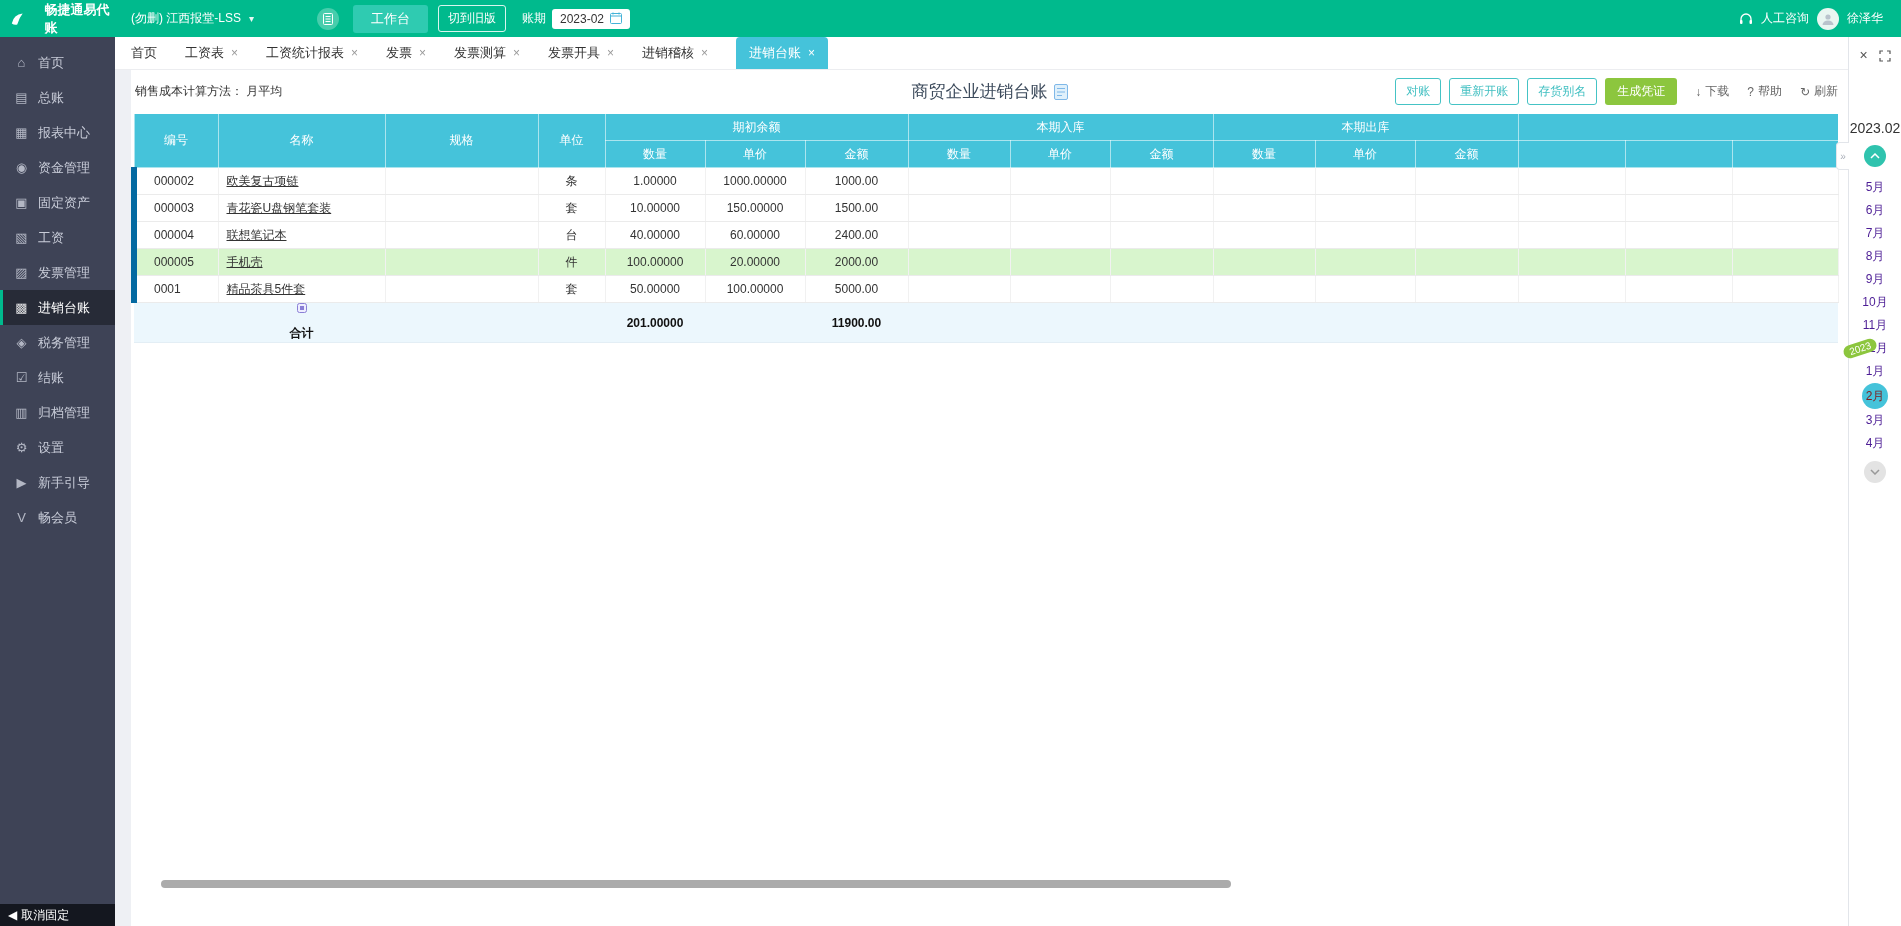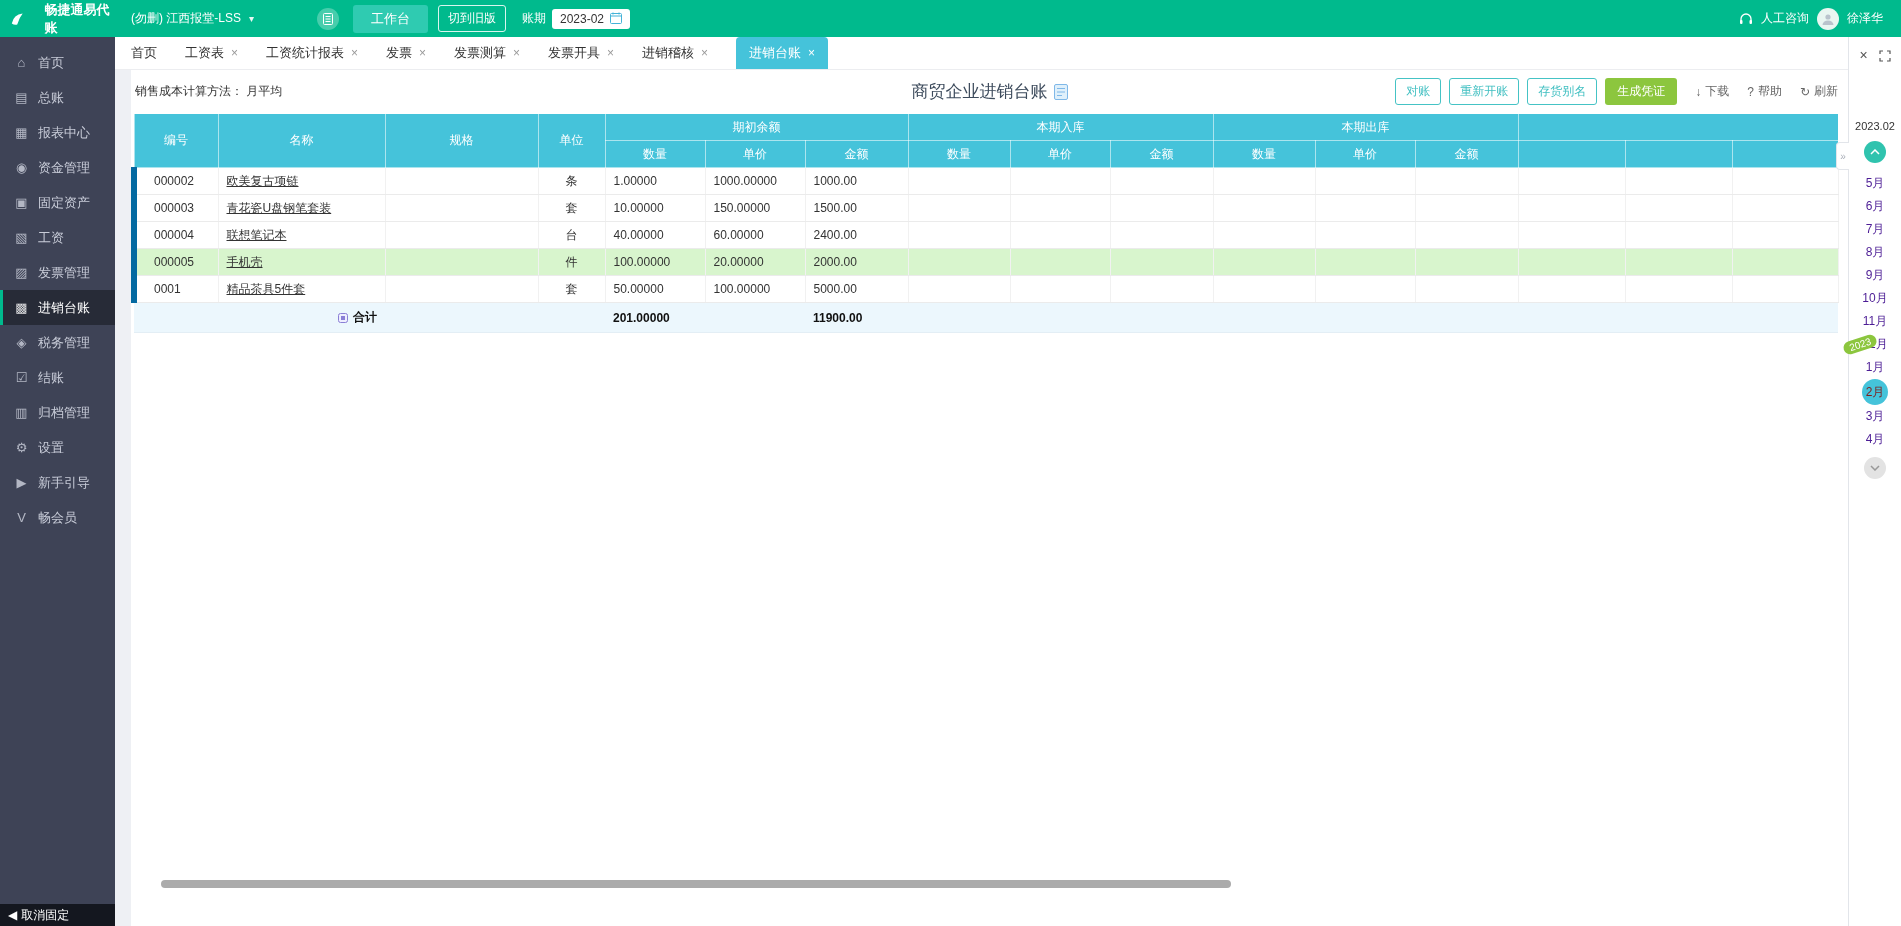--- a/index.html
+++ b/index.html
@@ -48,36 +48,36 @@
   .btn-solid { background:#8cc63e; border:none; color:#fff; font-size:12px; padding:5px 12px; border-radius:3px; cursor:pointer; }
   .tool-link { display:flex; align-items:center; gap:4px; color:#666; font-size:12px; margin-left:10px; cursor:pointer; }
 
   
   .table-wrap { padding:0; }
   table.ledger { border-collapse:collapse; table-layout:fixed; width:1704px; font-size:12px; }
   table.ledger thead th { background:#45c3da; color:#fff; font-weight:normal; height:27px; border:1px solid rgba(255,255,255,.55); }
   table.ledger tbody td { height:27px; border-bottom:1px solid #ebebeb; border-right:1px solid #f1f1f1; color:#333; padding:0 8px; overflow:hidden; white-space:nowrap; }
   table.ledger tbody td:first-child { border-left:6px solid #0369a1;padding-left:17px; }
   table.ledger tbody tr.highlight td { background:#d8f5cd; }
-  table.ledger .num { text-align:left;margin-top:12px; }
+  table.ledger .num { text-align:center;margin-top:12px; }
   table.ledger .cen { text-align:center; }
   a.item-link { color:#333; text-decoration:underline; cursor:pointer; }
   table.ledger tfoot td { background:#ecf7fd; height:30px; font-weight:bold; color:#111; padding:0 8px; border-bottom:1px solid #e3eef5; }
-  .total-label { display:flex; align-items:center; justify-content:flex-end; gap:5px; }
+  .total-label { display:flex; align-items:center; justify-content:flex-start; gap:12px;flex-direction:column; }
 
   
   .hscroll { position:absolute; bottom:38px; left:30px; width:1070px; height:8px; background:#ababab; border-radius:4px; cursor:grab; }
   .footer-note { margin-top:auto; height:26px; background:#f4f6f8; display:flex; align-items:center; padding-left:8px; color:#8a9099; font-size:12px; }
 
   
   .month-panel { width:53px; background:#fff; border-left:1px solid #e2e5ea; position:relative; flex-shrink:0; }
   .panel-icons { display:flex; justify-content:center; gap:11px; padding-top:12px; color:#555; }
   .panel-icons .pi { cursor:pointer; font-size:14px; line-height:12px; }
   .collapse-handle { position:absolute; left:-13px; top:105px; width:13px; height:28px; background:#fff; border:1px solid #e2e5ea; border-right:none; border-radius:4px 0 0 4px; display:flex; align-items:center; justify-content:center; color:#a9aeb8; font-size:10px; cursor:pointer; }
-  .mp-period { margin-top:58px; text-align:center; font-size:11px; color:#333; }
+  .mp-period { margin-top:58px; text-align:center; font-size:14px; color:#333; }
   .mp-arrow { width:22px; height:22px; border-radius:50%; margin:9px auto; display:flex; align-items:center; justify-content:center; cursor:pointer; }
   .mp-arrow.up { background:#2fc3ae; }
   .mp-arrow.down { background:#e3e3e3; margin-top:6px; }
   .mp-months { position:relative; }
   .mp-month { height:23px; line-height:23px; text-align:center; font-size:12px; color:#4c1d95; cursor:pointer; }
   .mp-month.active { width:26px; height:26px; line-height:26px; margin:0 auto; border-radius:50%; background:#45c3da; color:#7f1d1d; }
   .year-badge { position:absolute; left:-6px; top:166px; background:#8cc63e; color:#fff; font-size:10px; padding:1px 6px; border-radius:8px; transform:rotate(-18deg); pointer-events:none; }
 
   
   .svgic { display:inline-block; vertical-align:middle; }

